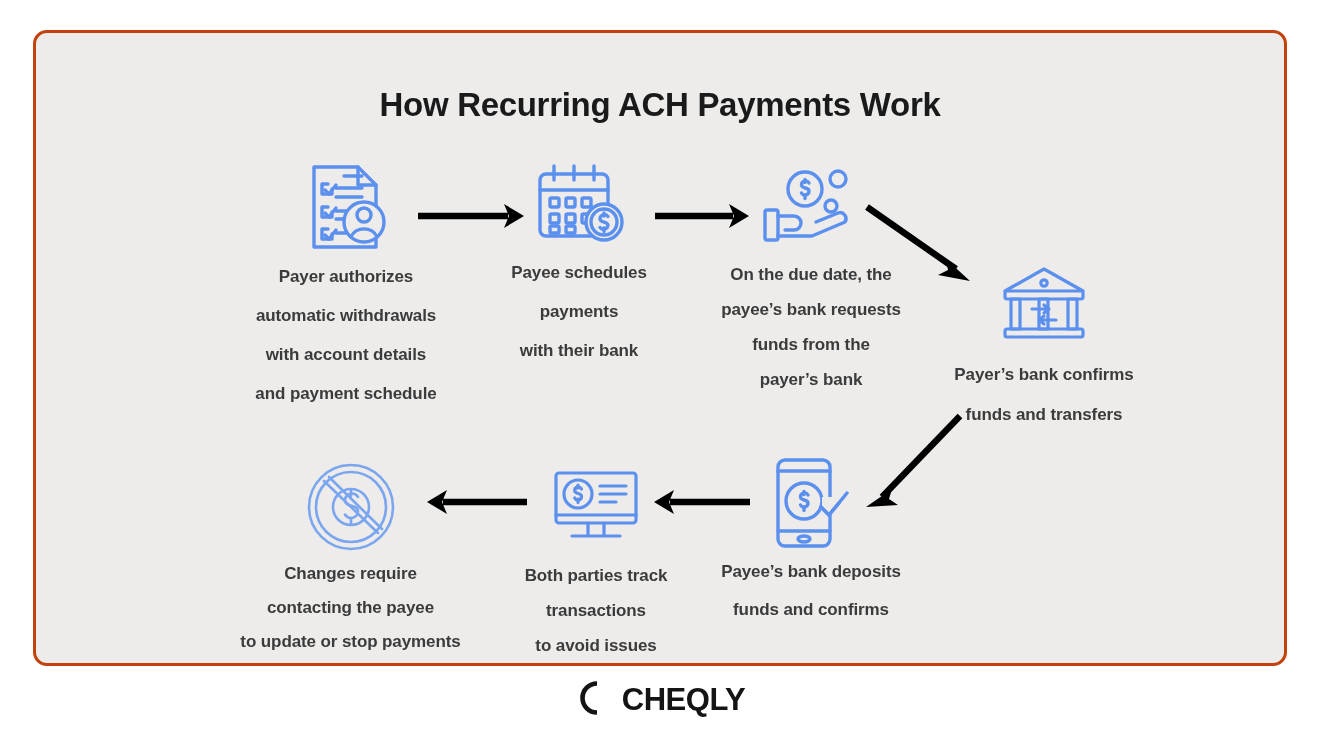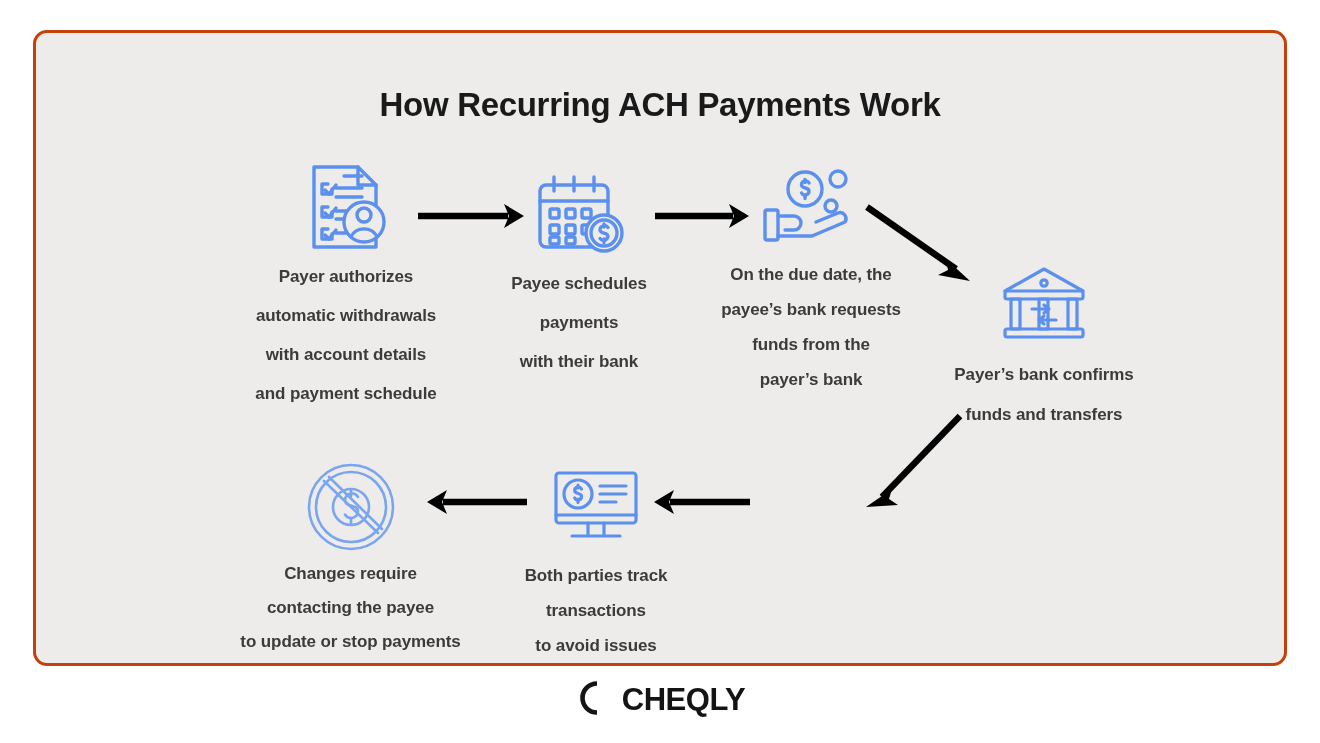--- a/index.html
+++ b/index.html
@@ -39,21 +39,21 @@
   .step .caption {
     font-size: 17px;
     font-weight: bold;
     color: #3b3b3b;
     line-height: 33px;
     letter-spacing: -0.1px;
     white-space: pre-line;
   }
 
   .s1 { left: 175px; top: 124px; width: 270px; }
-  .s2 { left: 443px; top: 131px; width: 200px; }
+  .s2 { left: 443px; top: 120px; width: 200px; }
   .s3 { left: 655px; top: 124px; width: 240px; }
   .s4 { left: 888px; top: 222px; width: 240px; }
   .s5 { left: 655px; top: 420px; width: 240px; }
   .s6 { left: 460px; top: 425px; width: 200px; }
   .s7 { left: 172px; top: 424px; width: 285px; }
 
   .s1 .caption { line-height: 39px; }
   .s2 .caption { line-height: 39px; }
   .s3 .caption { line-height: 35px; }
   .s4 .caption { line-height: 40px; }
@@ -182,20 +182,37 @@
           <path d="M19 54 h16 a7 7 0 0 1 0 14 h-9"></path>
           <path d="M19 74 h34 l33 -14 a6 6 0 0 0 -7 -9 l-22 9"></path>
         </svg>
       </div>
       <div class="caption">On the due date, the
 payee’s bank requests
 funds from the
 payer’s bank</div>
     </div>
 
+    <div class="step s5">
+      <div class="icon-wrap">
+        <svg width="86" height="96" viewBox="0 0 86 96" fill="none" stroke="#5b90ee" stroke-width="3.4" stroke-linecap="round" stroke-linejoin="round">
+          <rect x="10" y="5" width="52" height="86" rx="7"></rect>
+          <path d="M10 16 h52 M10 76 h52"></path>
+          <ellipse cx="36" cy="84" rx="6" ry="3"></ellipse>
+          <circle cx="36" cy="46" r="18"></circle>
+          <path d="M40 40 a4 4 0 0 0 -7.5 2 c0 4 7.5 2 7.5 6 a4 4 0 0 1 -7.5 2"></path>
+          <path d="M36 36.5 v3 M36 52 v3.5"></path>
+          <path d="M54 42 h18 v18 h-18 Z" fill="#eeecea" stroke="none"></path>
+          <path d="M53 52 l8 8 l18 -22"></path>
+          <path d="M53 52 l8 8 l10 -12"></path>
+        </svg>
+      </div>
+      <div class="caption">Payee’s bank deposits
+funds and confirms</div>
+    </div>
 
     <div class="step s6">
       <div class="icon-wrap">
         <svg width="92" height="80" viewBox="0 0 92 80" fill="none" stroke="#5b90ee" stroke-width="3.2" stroke-linecap="round" stroke-linejoin="round">
           <rect x="6" y="5" width="80" height="50" rx="3"></rect>
           <path d="M6 47 h80"></path>
           <path d="M38 55 v12 M54 55 v12"></path>
           <path d="M22 68 h48"></path>
           <circle cx="28" cy="26" r="14"></circle>
           <path d="M31.5 21 a3.6 3.6 0 0 0 -6.8 1.8 c0 3.6 6.8 1.8 6.8 5.4 a3.6 3.6 0 0 1 -6.8 1.8"></path>

